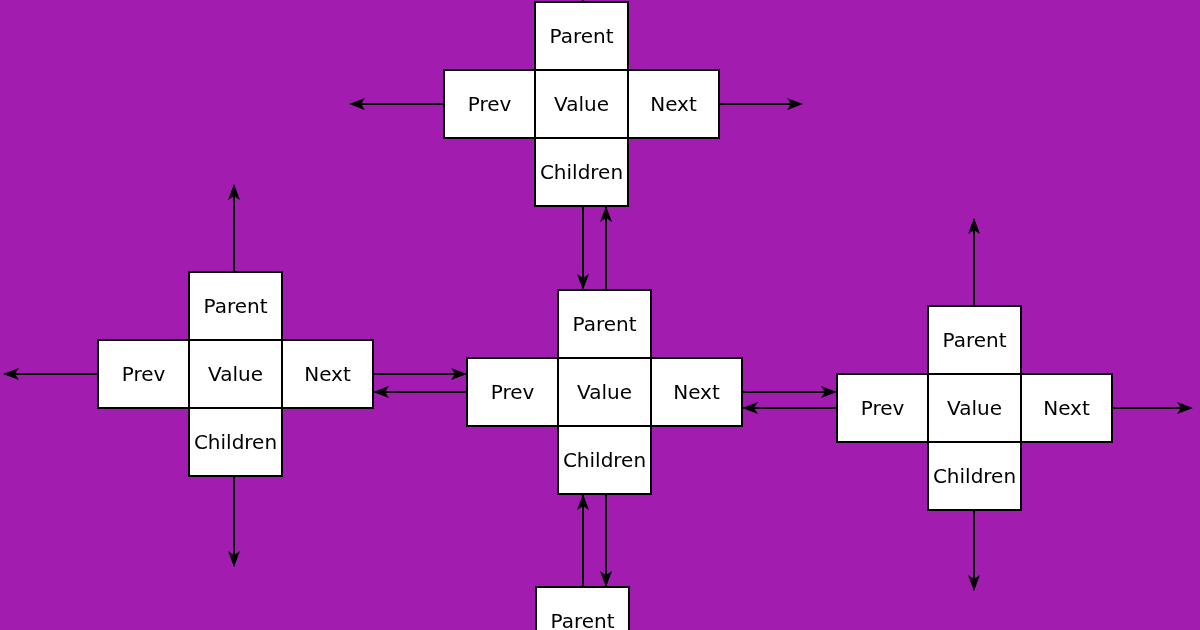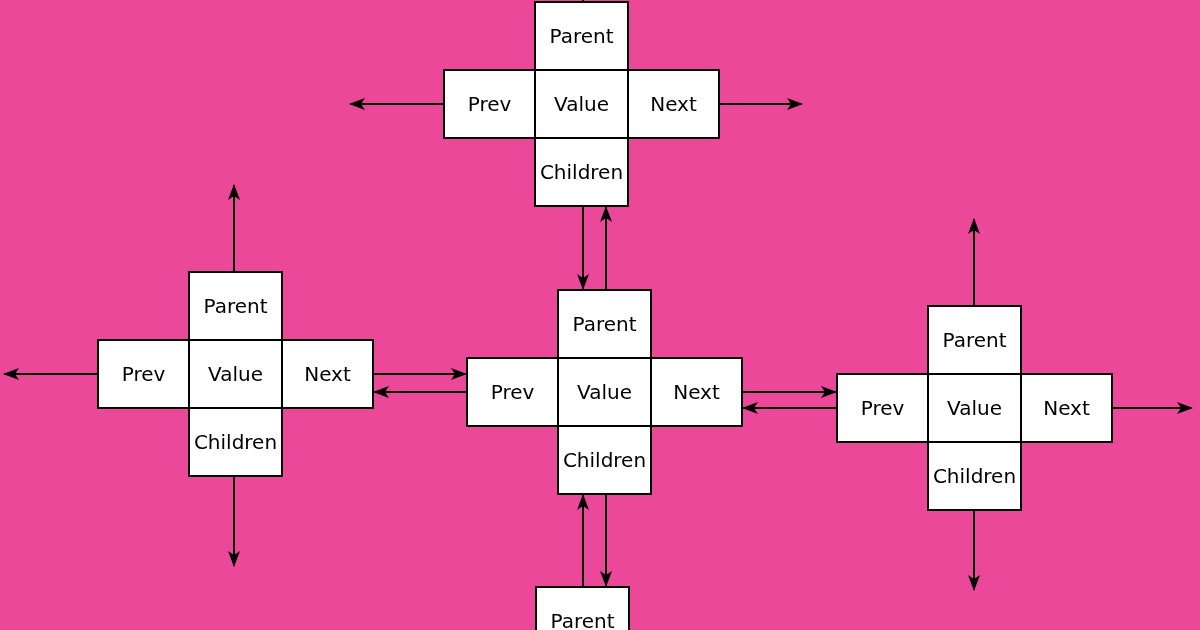--- a/index.html
+++ b/index.html
@@ -30,21 +30,21 @@
     font-size: 20px;
     line-height: 1;
     color: #000000;
     white-space: nowrap;
     pointer-events: none;
   }
 </style>
 </head>
 <body>
 
-<div class="canvas" style="background: #ec4899; color: rgb(0, 0, 0);">
+<div class="canvas" style="background: #a21caf; color: rgb(0, 0, 0);">
 
   <svg class="diagram-svg" viewBox="0 0 1200 630" fill="none" stroke="#000000" stroke-width="2">
     <defs>
       <marker id="ah" viewBox="0 0 16 12" refX="15" refY="6" markerWidth="16" markerHeight="12" orient="auto" markerUnits="userSpaceOnUse">
         <path d="M0 0 L16 6 L0 12 L4 6 Z" fill="#000000" stroke="none"></path>
       </marker>
     </defs>
 
     <g>
       <rect x="535" y="2" width="93" height="68" fill="#ffffff"></rect>

